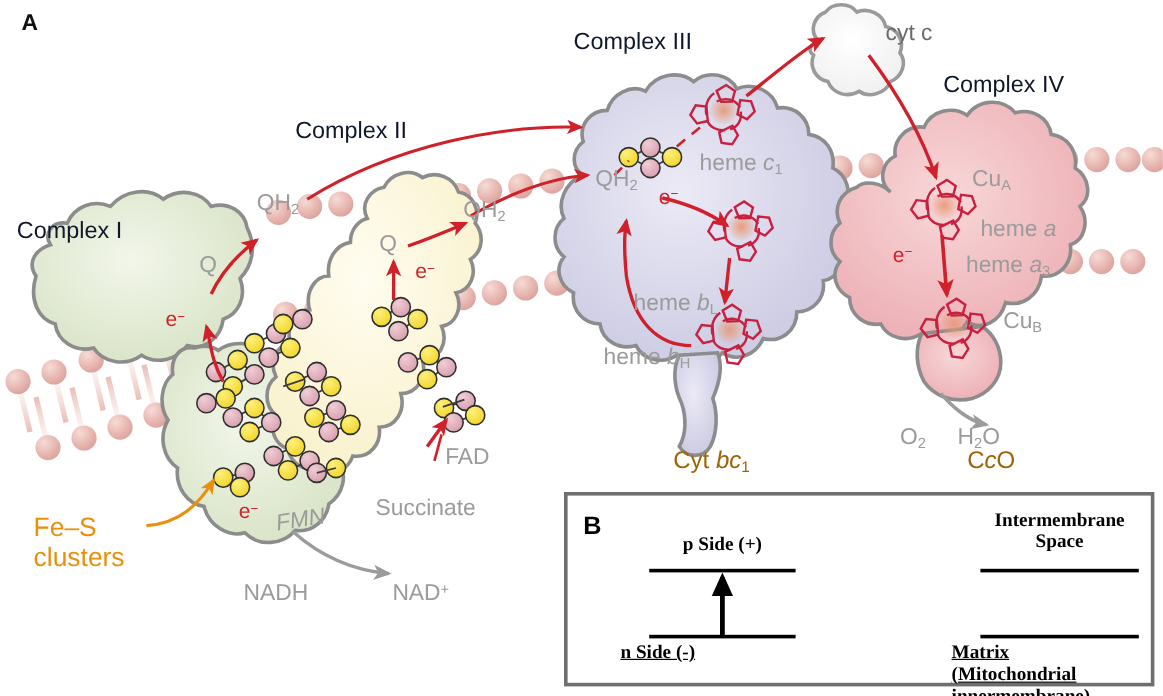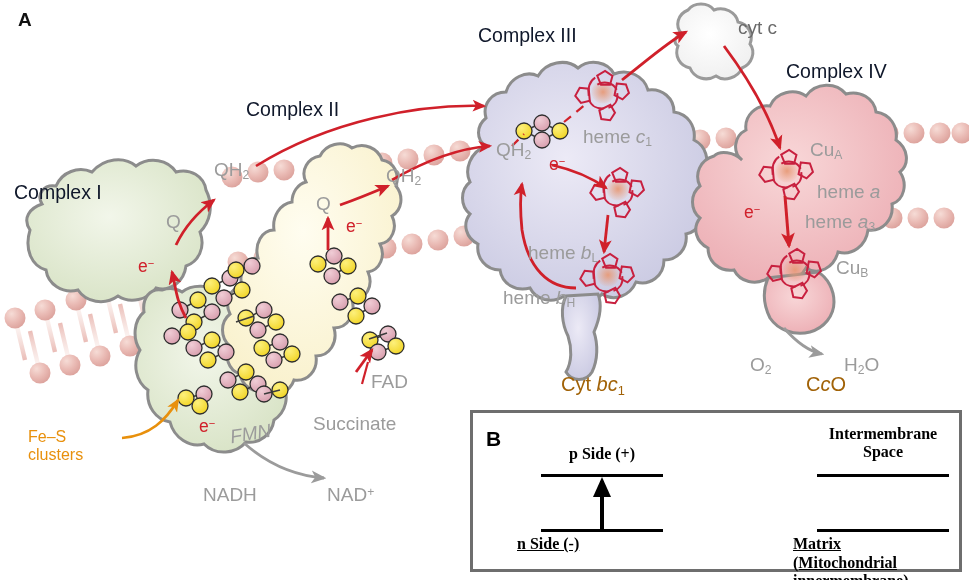--- a/index.html
+++ b/index.html
@@ -7,21 +7,21 @@
        font-family:"Liberation Sans",sans-serif;}
   #stage{position:absolute;left:0;top:0;width:969px;height:580px;}
   svg#scene{position:absolute;left:0;top:0;width:969px;height:580px;}
 
   .lbl{position:absolute;white-space:nowrap;line-height:1;}
   .panel-letter{font-weight:bold;font-size:19px;color:#111;}
   .complex-name{font-size:19.5px;color:#0f172a;}
   .grey-lbl{font-size:19px;color:#9b9b9b;}
   .grey-italic{font-style:italic;}
   .e-lbl{font-size:17.5px;color:#d0202a;}
-  .orange-lbl{font-size:16px;color:#e8900c;line-height:1.12;}
+  .orange-lbl{font-size:22px;color:#e8900c;line-height:1.12;}
   .dark-lbl{font-size:20px;color:#a16207;}
   sub{font-size:.64em;vertical-align:-0.28em;}
   sup{font-size:.64em;vertical-align:0.42em;}
   .it{font-style:italic;}
 
   
   #panelB{position:absolute;left:470px;top:410px;width:492px;height:162px;
           background:#fff;border:3px solid #6e6e6e;box-sizing:border-box;}
   #panelB .bletter{position:absolute;left:13px;top:14px;font-family:"Liberation Sans",sans-serif;
                    font-weight:bold;font-size:21px;color:#000;}
@@ -512,21 +512,21 @@
 <div class="lbl grey-lbl" style="left:583px;top:127px;"><span>heme </span><span class="it">c</span><sub>1</sub></div>
 <div class="lbl grey-lbl" style="left:528px;top:243px;"><span>heme </span><span class="it">b</span><sub>L</sub></div>
 <div class="lbl grey-lbl" style="left:503px;top:288px;"><span>heme </span><span class="it">b</span><sub>H</sub></div>
 
 <div class="lbl grey-lbl" style="left:810px;top:140px;"><span>Cu</span><sub>A</sub></div>
 <div class="lbl grey-lbl" style="left:817px;top:182px;"><span>heme </span><span class="it">a</span></div>
 <div class="lbl grey-lbl" style="left:805px;top:212px;"><span>heme </span><span class="it">a</span><sub>3</sub></div>
 <div class="lbl grey-lbl" style="left:836px;top:258px;"><span>Cu</span><sub>B</sub></div>
 
 <div class="lbl grey-lbl" style="left:750px;top:355px;"><span>O</span><sub>2</sub></div>
-<div class="lbl grey-lbl" style="left:844px;top:355px;"><span>H</span><sub>2</sub><span>O</span></div>
+<div class="lbl grey-lbl" style="left:798px;top:355px;"><span>H</span><sub>2</sub><span>O</span></div>
 
 <div class="lbl dark-lbl" style="left:561px;top:374px;"><span>Cyt </span><span class="it">bc</span><sub>1</sub></div>
 <div class="lbl dark-lbl" style="left:806px;top:374px;"><span>C</span><span class="it">c</span><span>O</span></div>
 
 <div id="panelB">
   <div class="bletter">B</div>
 
   <div class="bcol" style="left:44px;top:16px;width:170px;height:130px;">
     <div class="serif btop" style="top:16px;">p Side (+)</div>
     <div class="bline" style="left:24px;top:45px;width:122px;"></div>

